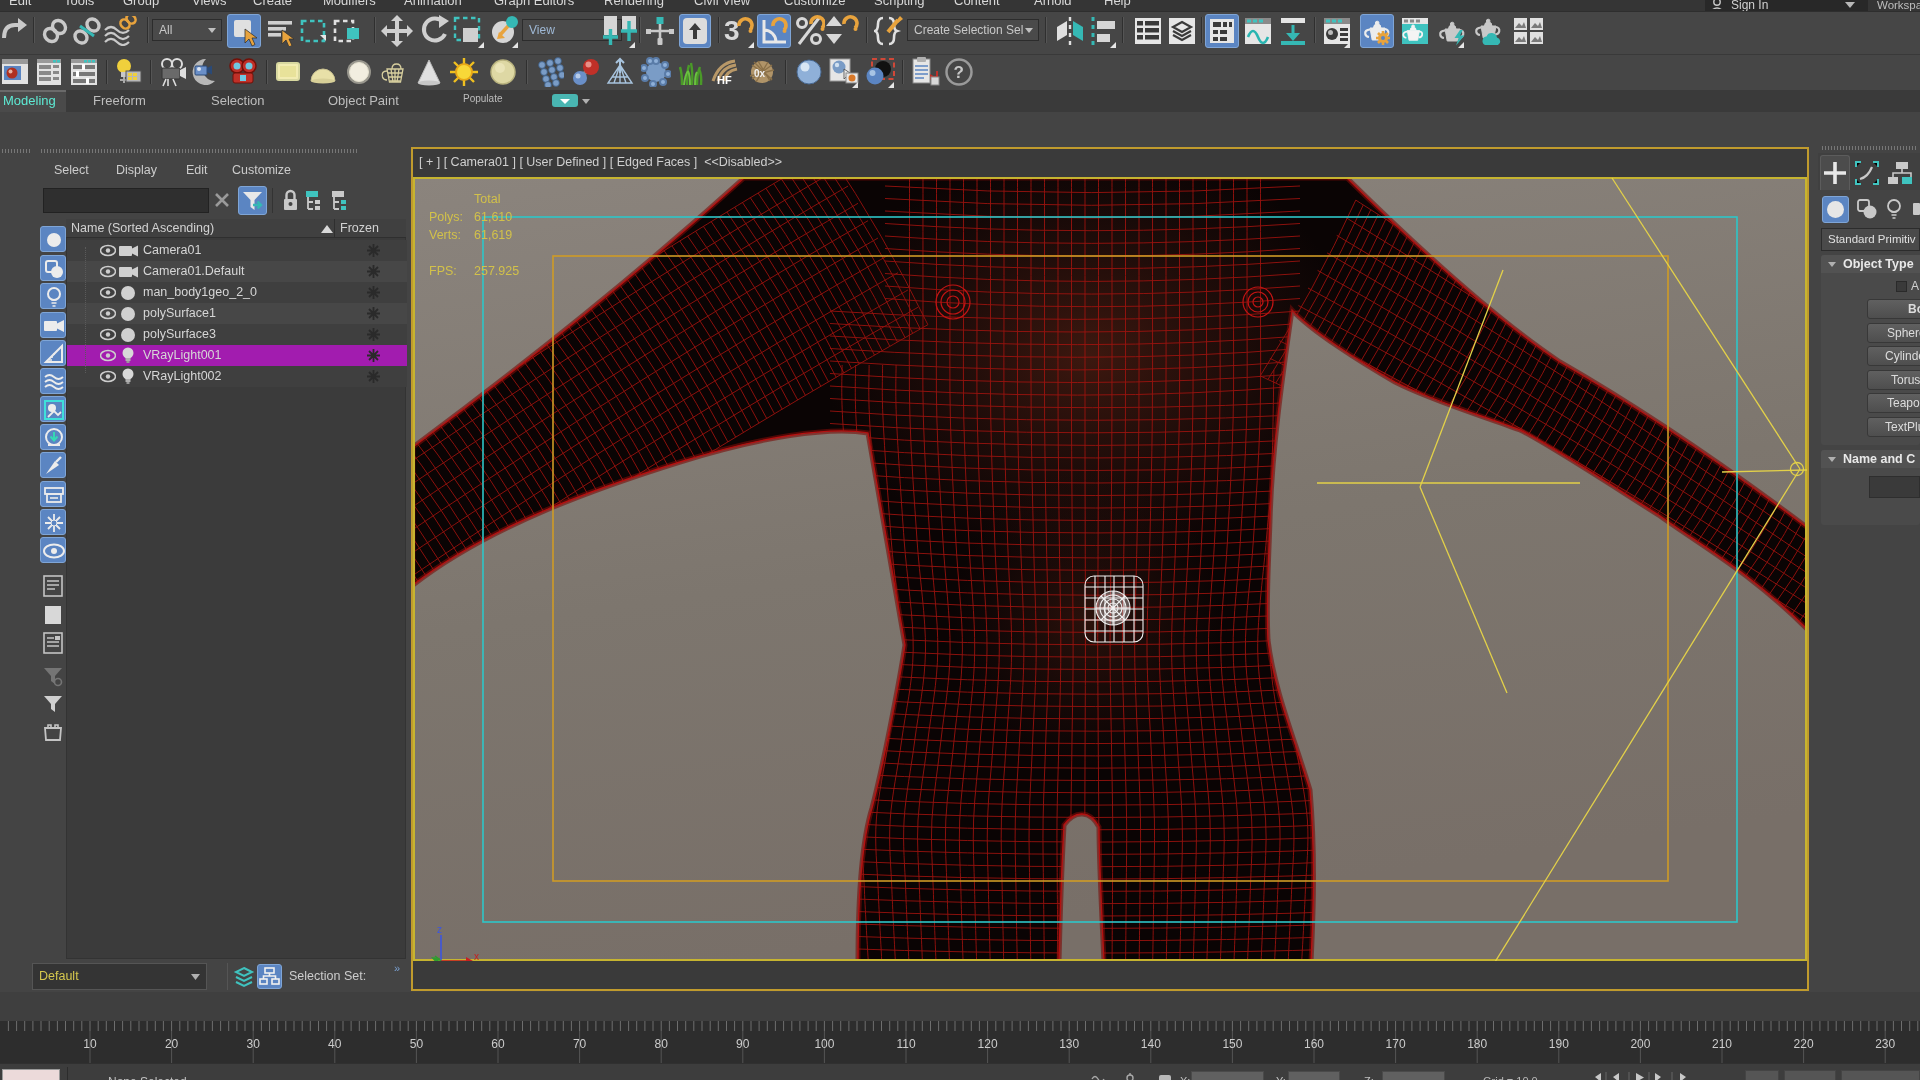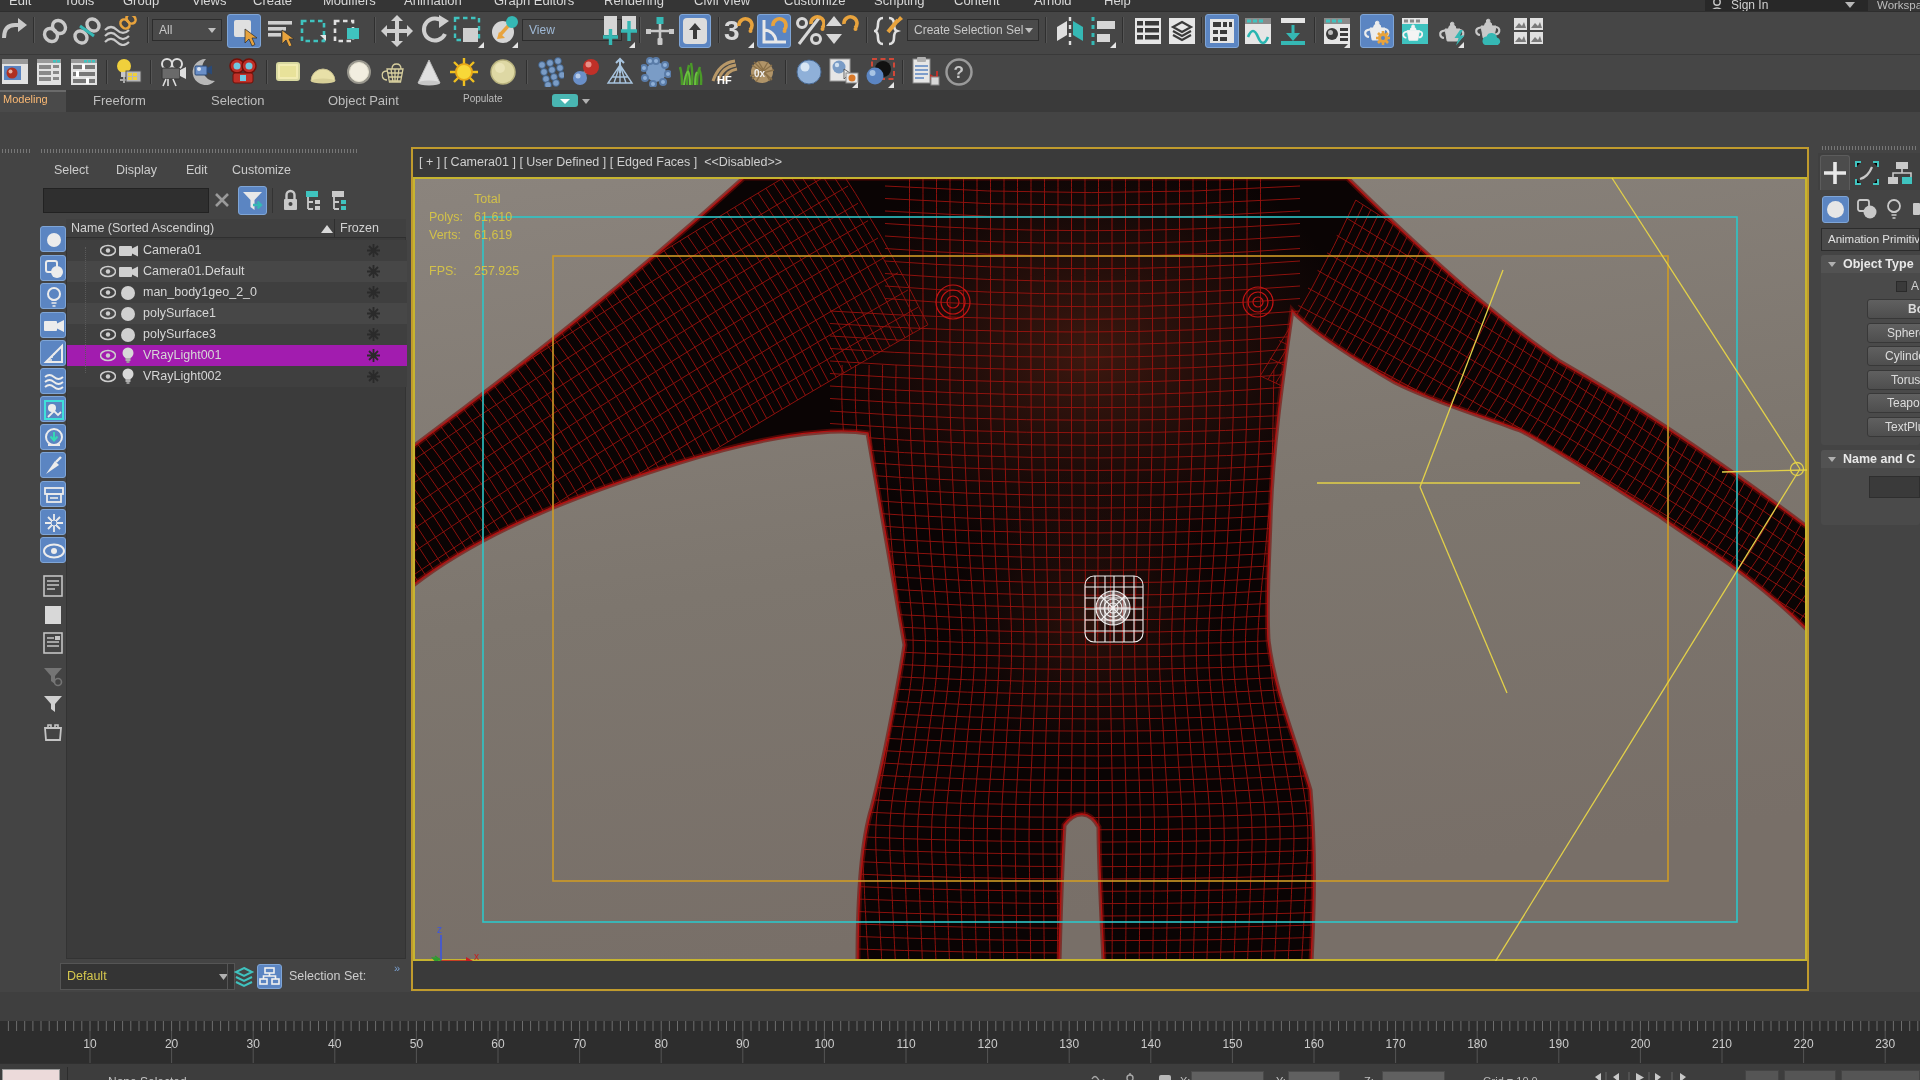--- a/index.html
+++ b/index.html
@@ -640,21 +640,21 @@
       </svg>
 
   <svg class="ico" style="left:944px;top:57px" width="30" height="30">
         <circle cx="15" cy="15" r="12.5" fill="none" stroke="#9a9a9a" stroke-width="2.5"></circle>
         <text x="9.5" y="21" font-size="17" font-weight="bold" fill="#c8c8c8" font-family="Liberation Sans">?</text>
       </svg>
 </div>
 
 <div class="abs" style="left:0;top:90px;width:1920px;height:22px;background:#3a3a3a;">
   <div class="abs" style="left:0;top:0;width:66px;height:22px;background:#4a4a4a;border-top:2px solid #6a6a6a;"></div>
-  <span class="abs" style="left:3px;top:3px;font-size:11px;color:#fdba74;">Modeling</span>
+  <span class="abs" style="left:3px;top:3px;font-size:13px;color:#5eead4;">Modeling</span>
   <span class="abs" style="left:93px;top:3px;font-size:13px;color:#bdbdbd;">Freeform</span>
   <span class="abs" style="left:211px;top:3px;font-size:13px;color:#bdbdbd;">Selection</span>
   <span class="abs" style="left:328px;top:3px;font-size:13px;color:#bdbdbd;">Object Paint</span>
   <span class="abs" style="left:463px;top:3px;font-size:10px;color:#bdbdbd;">Populate</span>
   <svg class="abs" style="left:552px;top:4px;" width="40" height="14">
     <rect x="0" y="0" width="26" height="13" rx="3" fill="#49b6b2"></rect>
     <path d="M8,5 l10,0 -5,5 z" fill="#fff"></path>
     <path d="M30,5 l8,0 -4,5 z" fill="#b0b0b0"></path>
   </svg>
 </div>
@@ -933,21 +933,21 @@
           </svg>
         </div>
     <div class="gicon" style="top:719px;">
           <svg width="26" height="26">
             <path d="M5,9 L21,9 L20,21 L6,21 Z" fill="none" stroke="#c4c4c4" stroke-width="1.8"></path>
             <path d="M8,9 l0,-3 3,0 0,3 m4,0 l0,-3 3,0 0,3" stroke="#c4c4c4" stroke-width="1.6" fill="none"></path>
           </svg>
         </div>
   </div>
 
-  <div class="abs" style="left:60px;top:963px;width:175px;height:27px;background:#343434;border:1px solid #555;">
+  <div class="abs" style="left:32px;top:963px;width:175px;height:27px;background:#343434;border:1px solid #555;">
     <span class="abs" style="left:6px;top:5px;font-size:12.5px;color:#d6c84e;">Default</span>
     <svg class="abs" style="left:158px;top:10px" width="10" height="8">
           <path d="M0,0 l9,0 -4.5,6 z" fill="#b0b0b0"></path>
         </svg>
   </div>
   <div class="abs" style="left:227px;top:963px;width:1px;height:27px;background:#555;"></div>
   <svg class="abs" style="left:233px;top:966px" width="22" height="22">
         <g fill="none" stroke="#3fc3bf" stroke-width="2">
           <path d="M11,2 l8,4 -8,4 -8,-4 z"></path>
           <path d="M3,11 l8,4 8,-4"></path>
@@ -1337,21 +1337,21 @@
         <circle cx="14" cy="14" r="6.5" fill="#c9c9c9"></circle>
       </svg>
   <svg class="abs" style="left:1885px;top:198px" width="20" height="24">
         <circle cx="9" cy="8" r="6" fill="none" stroke="#c9c9c9" stroke-width="1.8"></circle>
         <path d="M6.5,14 l5,0 M6.5,17 l5,0 M7.5,20 l3,0" stroke="#c9c9c9" stroke-width="1.5"></path>
       </svg>
   <svg class="abs" style="left:1911px;top:198px" width="9" height="24">
         <rect x="2" y="5" width="7" height="12" rx="1" fill="#c9c9c9"></rect>
       </svg>
 
-  <div class="combo" style="left:1821px;top:228px;width:99px;height:23px;color:#e0e0e0;font-size:11.5px;">Animation Primitiv</div>
+  <div class="combo" style="left:1821px;top:228px;width:99px;height:23px;color:#e0e0e0;font-size:11.5px;">Standard Primitiv</div>
 
   <div class="abs" style="left:1821px;top:255px;width:99px;height:190px;background:#4a4a4a;border-radius:3px;"></div>
   <div class="rollhead" style="top:255px;"><span class="tri"></span><span style="margin-left:22px;">Object Type</span></div>
   <div class="abs" style="left:1896px;top:281px;width:11px;height:11px;background:#3a3a3a;border:1px solid #2a2a2a;"></div>
   <span class="abs" style="left:1911px;top:279px;font-size:12px;color:#d0d0d0;">A</span>
   <div class="rbtn" style="top:299px;">
         <span style="position:absolute;left:40px;font-weight:bold;">Box</span>
       </div>
   <div class="rbtn" style="top:323px;">
         <span style="position:absolute;left:19px;">Sphere</span>

